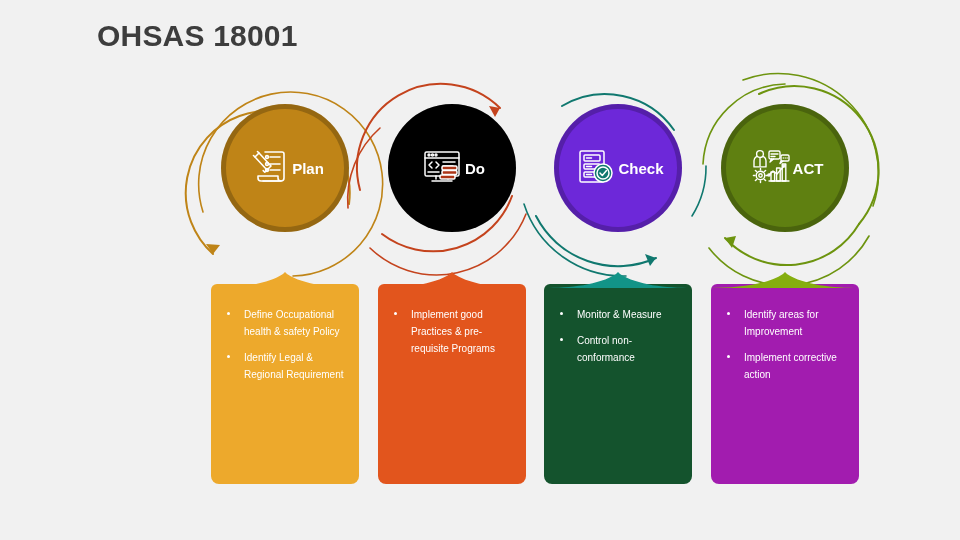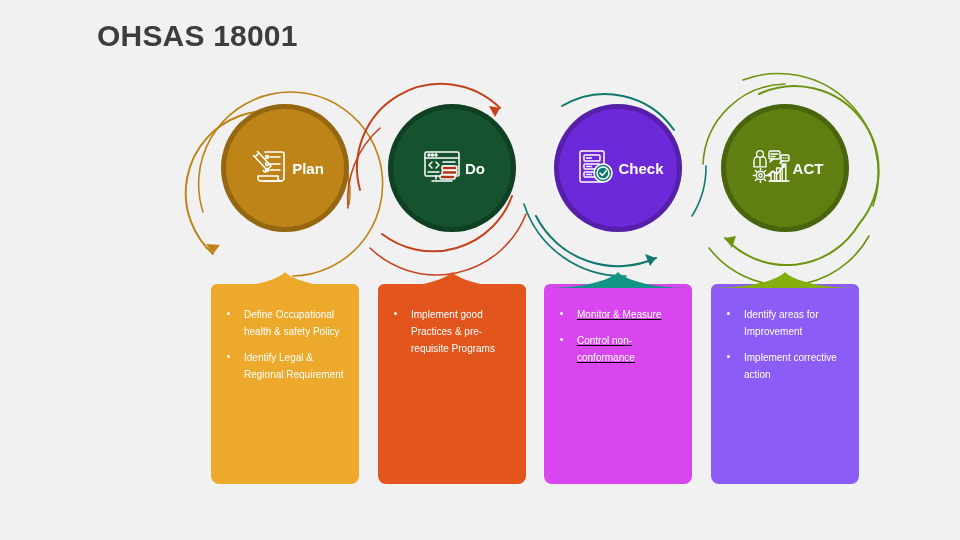--- a/index.html
+++ b/index.html
@@ -195,21 +195,21 @@
       <div class="circle-wrap">
         <svg class="arcs-svg" viewBox="0 0 224 200">
           <g fill="none" stroke="#c4431d" stroke-linecap="round">
             <path d="M 20 104 A 84 84 0 0 1 160 22" stroke-width="2"></path>
             <path d="M 8 122 A 96 96 0 0 1 40 42" stroke-width="1.6"></path>
             <path d="M 42 148 A 84 84 0 0 0 172 110" stroke-width="2"></path>
             <path d="M 30 162 A 96 96 0 0 0 186 128" stroke-width="1.6"></path>
           </g>
           <polygon points="160,22 149,20 155,31" fill="#c4431d"></polygon>
         </svg>
-        <div class="circle" style="background:#14532d;">
+        <div class="circle" style="background:#000000;">
           <span class="ring-shadow"></span>
           <span class="ico">
             <svg viewBox="0 0 46 46" width="46" height="46" fill="none" stroke="#ffffff" stroke-width="1.5" stroke-linecap="round" stroke-linejoin="round">
               <rect x="6" y="8" width="34" height="24" rx="1.6"></rect>
               <path d="M6 14 h34"></path>
               <circle cx="10" cy="11" r="1"></circle>
               <circle cx="13.5" cy="11" r="1"></circle>
               <circle cx="17" cy="11" r="1"></circle>
               <path d="M13 18 l-3 3 l3 3 M17 18 l3 3 l-3 3"></path>
               <path d="M24 18 h12 M24 22 h10 M9 28 h11 M24 27 h8"></path>
@@ -258,21 +258,21 @@
               <path d="M14.5 30.5 h5"></path>
               <circle cx="31" cy="29" r="9" fill="#10786f"></circle>
               <circle cx="31" cy="29" r="6"></circle>
               <path d="M28 29 l2.3 2.4 l4.2 -4.8"></path>
             </svg>
           </span>
           <span class="clabel">Check</span>
         </div>
       </div>
 
-      <div class="panel interactive" style="background:#d946ef; left:26px; width:148px;text-decoration:underline;">
+      <div class="panel interactive" style="background:#14532d; left:26px; width:148px;">
         <svg class="tent" viewBox="0 0 148 16" preserveAspectRatio="none">
           <path d="M0 16 C 26 16 55 13 72 2 L 74 0 L 76 2 C 93 13 122 16 148 16 Z" fill="#129487"></path>
         </svg>
         <ul>
           <li><span class="bullet"></span><span>Monitor &amp; Measure</span></li>
           <li><span class="bullet"></span><span>Control non-conformance</span></li>
         </ul>
       </div>
     </div>
 
@@ -313,21 +313,21 @@
               <circle cx="37" cy="22" r="1.1"></circle>
               <circle cx="13.5" cy="31.5" r="4.3"></circle>
               <circle cx="13.5" cy="31.5" r="1.7"></circle>
               <path d="M13.5 26 v-1.6 M13.5 37 v1.6 M8 31.5 h-1.6 M19 31.5 h1.6 M9.6 27.6 l-1.2 -1.2 M17.4 35.4 l1.2 1.2 M17.4 27.6 l1.2 -1.2 M9.6 35.4 l-1.2 1.2"></path>
             </svg>
           </span>
           <span class="clabel">ACT</span>
         </div>
       </div>
 
-      <div class="panel interactive" style="background:#8b5cf6; left:26px; width:148px;">
+      <div class="panel interactive" style="background:#a21caf; left:26px; width:148px;">
         <svg class="tent" viewBox="0 0 148 16" preserveAspectRatio="none">
           <path d="M0 16 C 26 16 55 13 72 2 L 74 0 L 76 2 C 93 13 122 16 148 16 Z" fill="#85ae0f"></path>
         </svg>
         <ul>
           <li><span class="bullet"></span><span>Identify areas for Improvement</span></li>
           <li><span class="bullet"></span><span>Implement corrective action</span></li>
         </ul>
       </div>
     </div>
 

